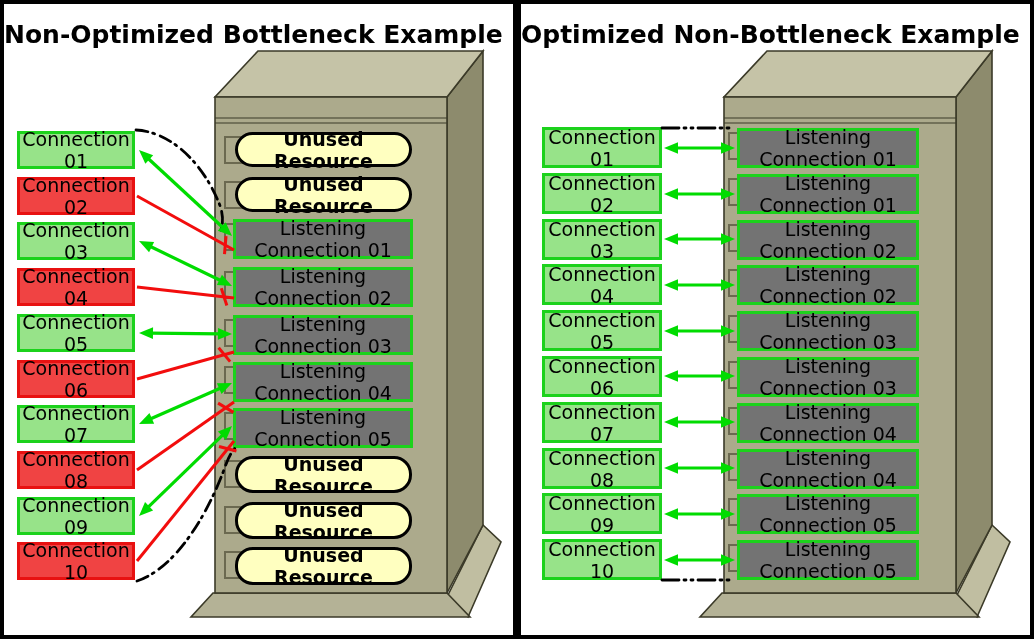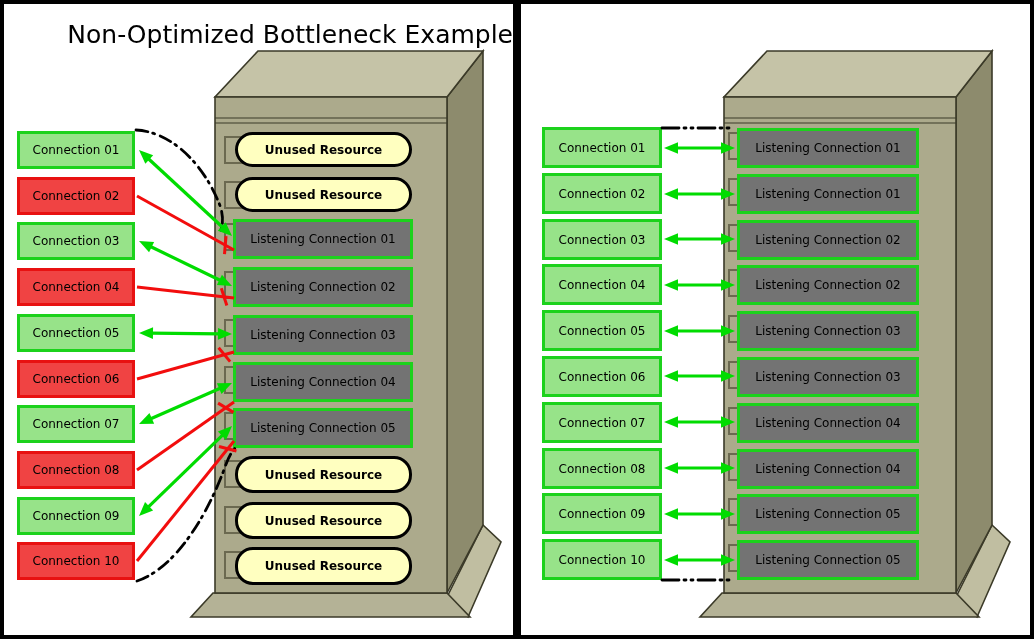--- a/index.html
+++ b/index.html
@@ -1,25 +1,25 @@
 <!DOCTYPE html>
 <html><head>
 <meta charset="utf-8">
 <style>
   html,body{margin:0;padding:0;background:#fff;}
   body{width:1034px;height:639px;position:relative;overflow:hidden;
        font-family:"DejaVu Sans", sans-serif;}
   .panel{position:absolute;top:0;width:517px;height:639px;border:4px solid #000;
          box-sizing:border-box;background:#fff;}
   .panel-inner{position:absolute;left:0;top:0;right:0;bottom:0;}
-  .title{position:absolute;top:16px;left:0;right:0;text-align:right;
-         font-weight:normal;font-size:25px;color:#000;letter-spacing:0px;}
+  .title{position:absolute;top:16px;left:0;right:0;text-align:left;
+         font-weight:bold;font-size:25px;color:#000;letter-spacing:0px;}
   svg.layer{position:absolute;left:0;top:0;pointer-events:none;}
   .box{position:absolute;box-sizing:border-box;display:flex;align-items:center;
-       justify-content:center;font-size:12px;color:#000;z-index:2;text-align:left;}
+       justify-content:center;font-size:19px;color:#000;z-index:2;text-align:center;}
   .l-conn{left:13px;width:118px;height:38px;border:3px solid;}
   .r-conn{left:21px;width:120px;height:41px;border:3px solid;}
   .connected{background:#97E389;border-color:#1CD21C;}
   .blocked{background:#F04343;border-color:#E81111;}
   .listening{background:#737373;border:3px solid #1CD21C;}
   .oval{background:#FFFFC0;border:3px solid #000000;border-radius:18px;font-weight:bold;}
   .arrows{z-index:3;}
   .server{z-index:1;}
 </style>
 </head>
@@ -142,20 +142,21 @@
         <polygon points="135,512 141.02698570513917,498.096207592529 149.0938742643254,506.43199243702145" fill="#00DC00"></polygon>
         <polygon points="228,422 221.97301429486083,435.903792407471 213.9061257356746,427.56800756297855" fill="#00DC00"></polygon>
         <line x1="133" y1="557" x2="230" y2="437" stroke="#F20D0D" stroke-width="3"></line>
         <line x1="215.00908091597006" y1="442.4898075499284" x2="232.4181438278302" y2="447.064141220628" stroke="#F20D0D" stroke-width="3"></line>
       </svg>
  </div>
 </div>
 
 <div class="panel" style="left:517px">
  <div class="panel-inner">
+  <div class="title">Optimized Non-Bottleneck Example</div>
 
   <svg class="layer server" width="509" height="631">
     <g stroke="#3B3A28" stroke-width="1.6">
       <polygon points="471,521 489,538 456,613 435,593" fill="#C0BEA1"></polygon>
       <polygon points="435,93 471,47 471,521 435,589" fill="#8D8B6D"></polygon>
       <polygon points="203,93 435,93 471,47 246,47" fill="#C5C3A7"></polygon>
       <polygon points="201,589 435,589 458,613 179,613" fill="#B4B296"></polygon>
       <rect x="203" y="93" width="232" height="496" fill="#ACAA8C"></rect>
       <line x1="203" y1="114" x2="435" y2="114" stroke-width="1.2"></line>
       <line x1="203" y1="119" x2="435" y2="119" stroke-width="1.2"></line>

